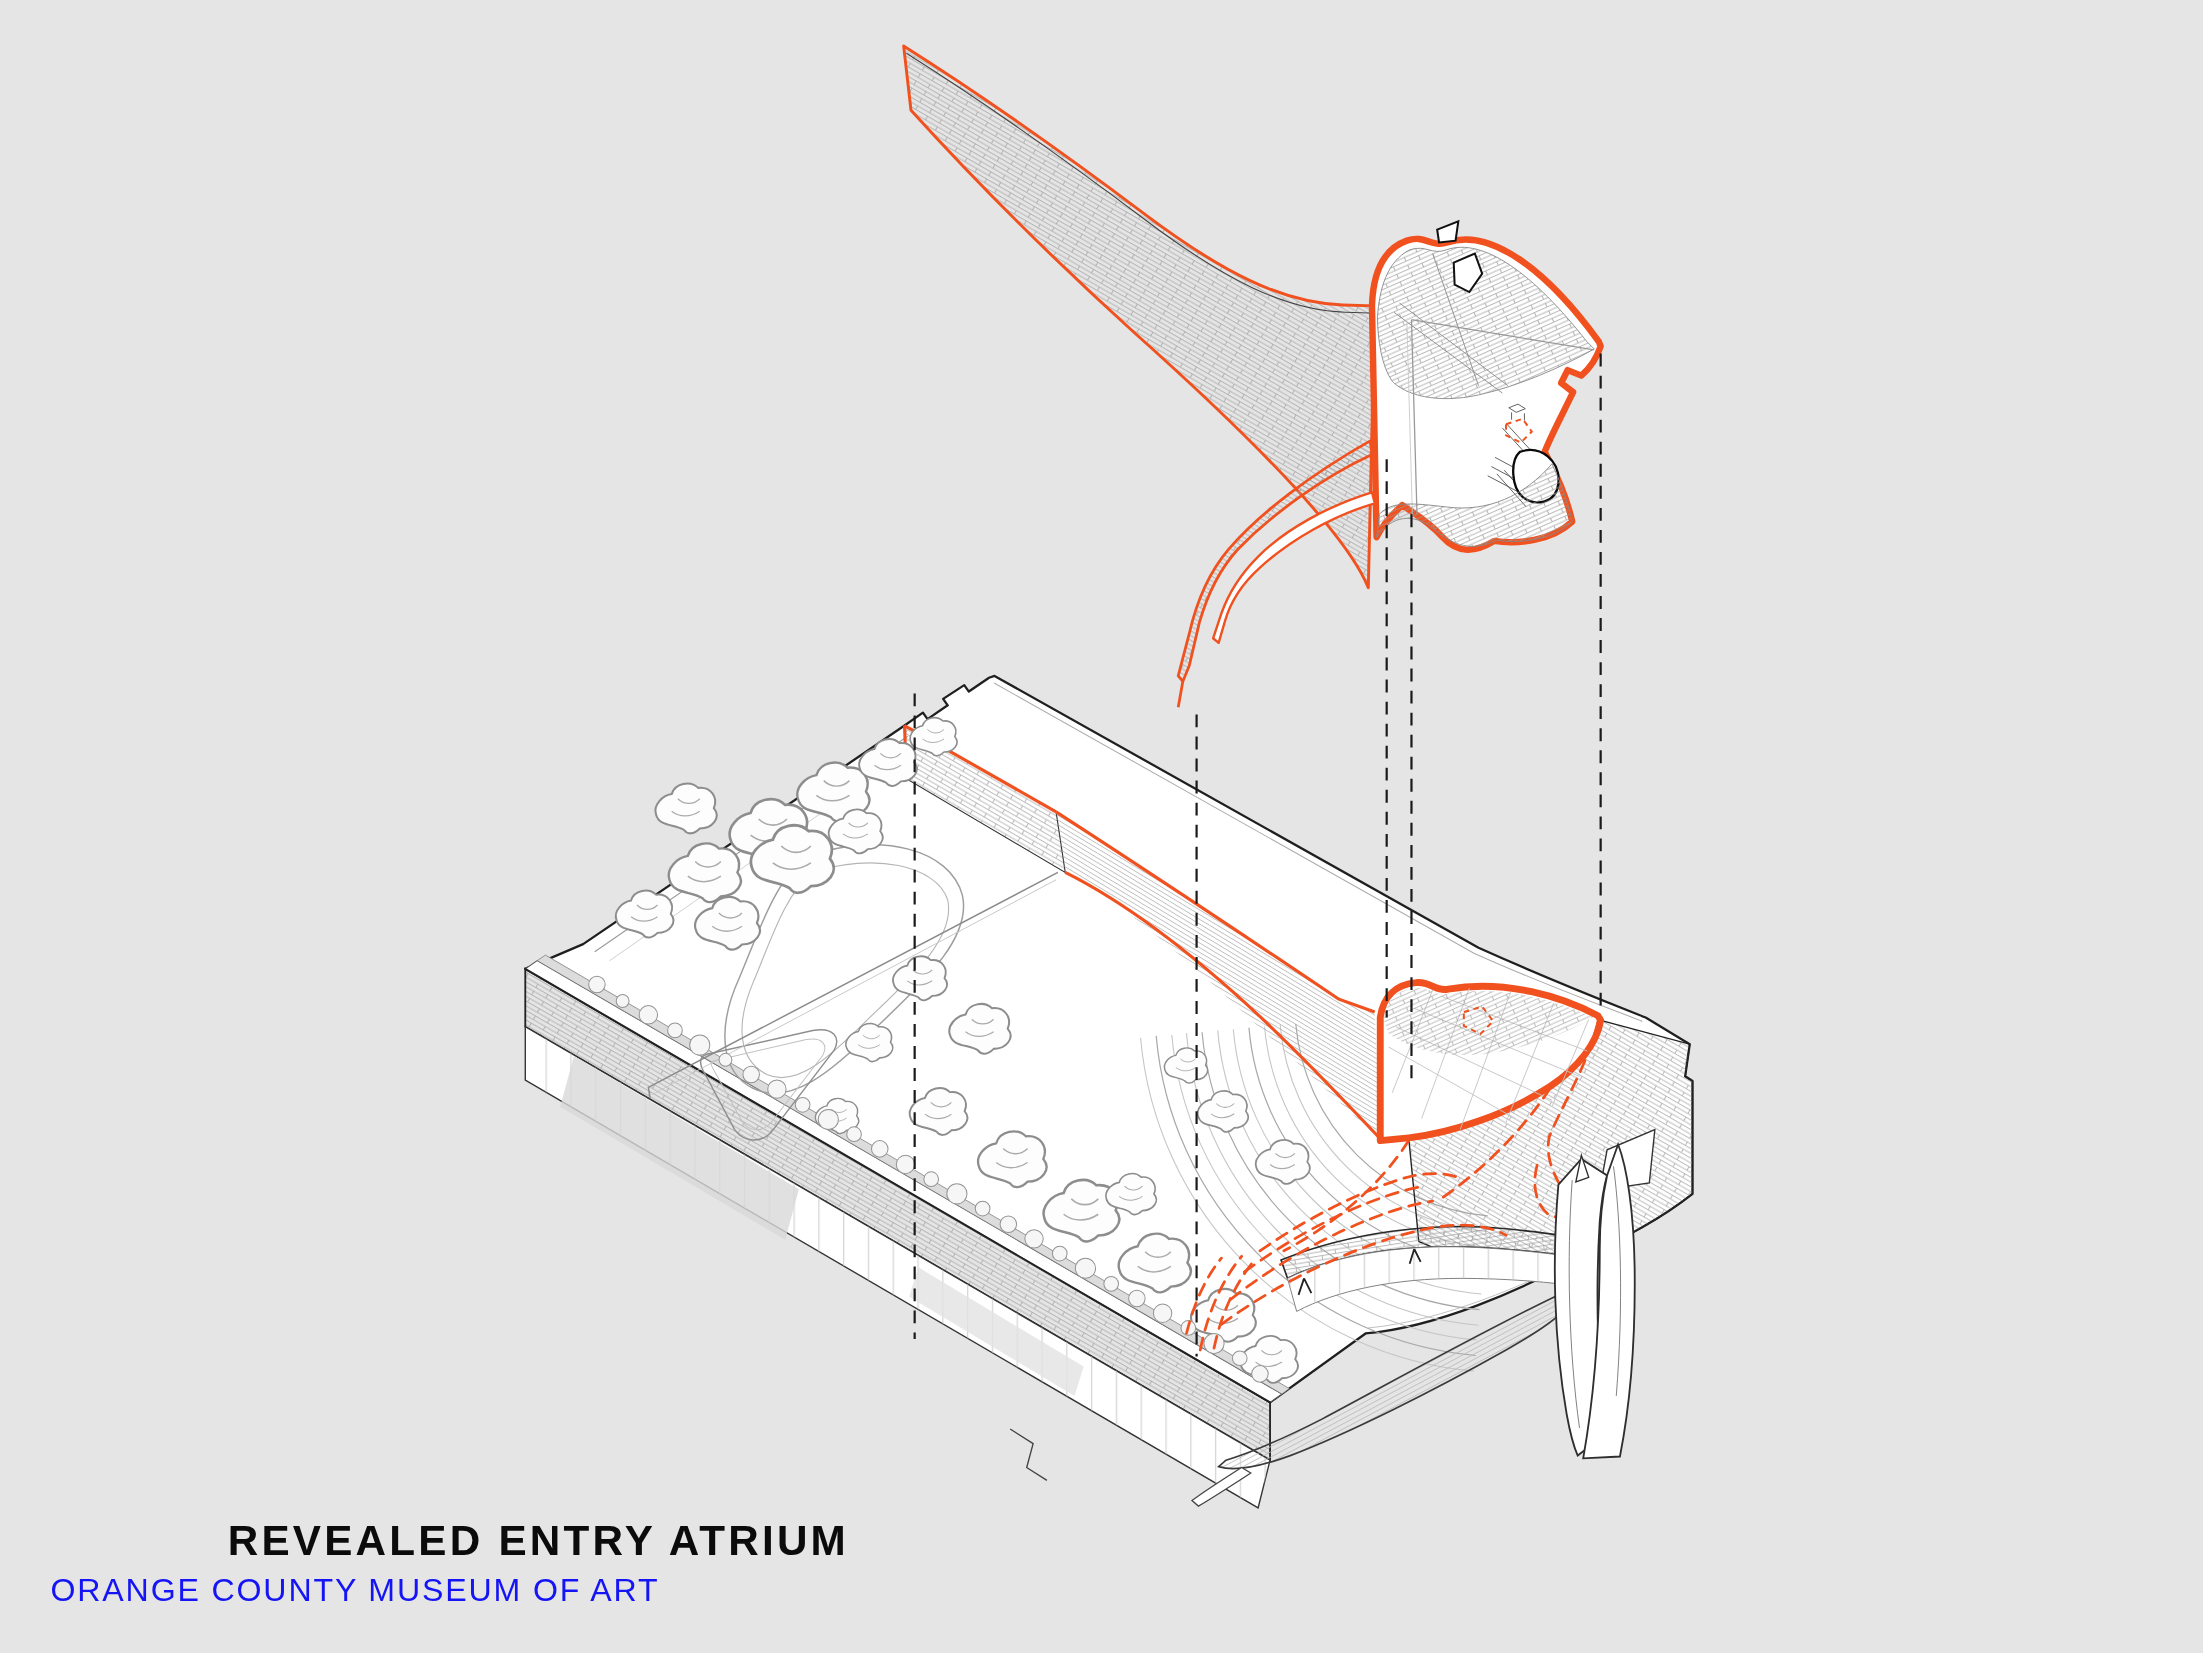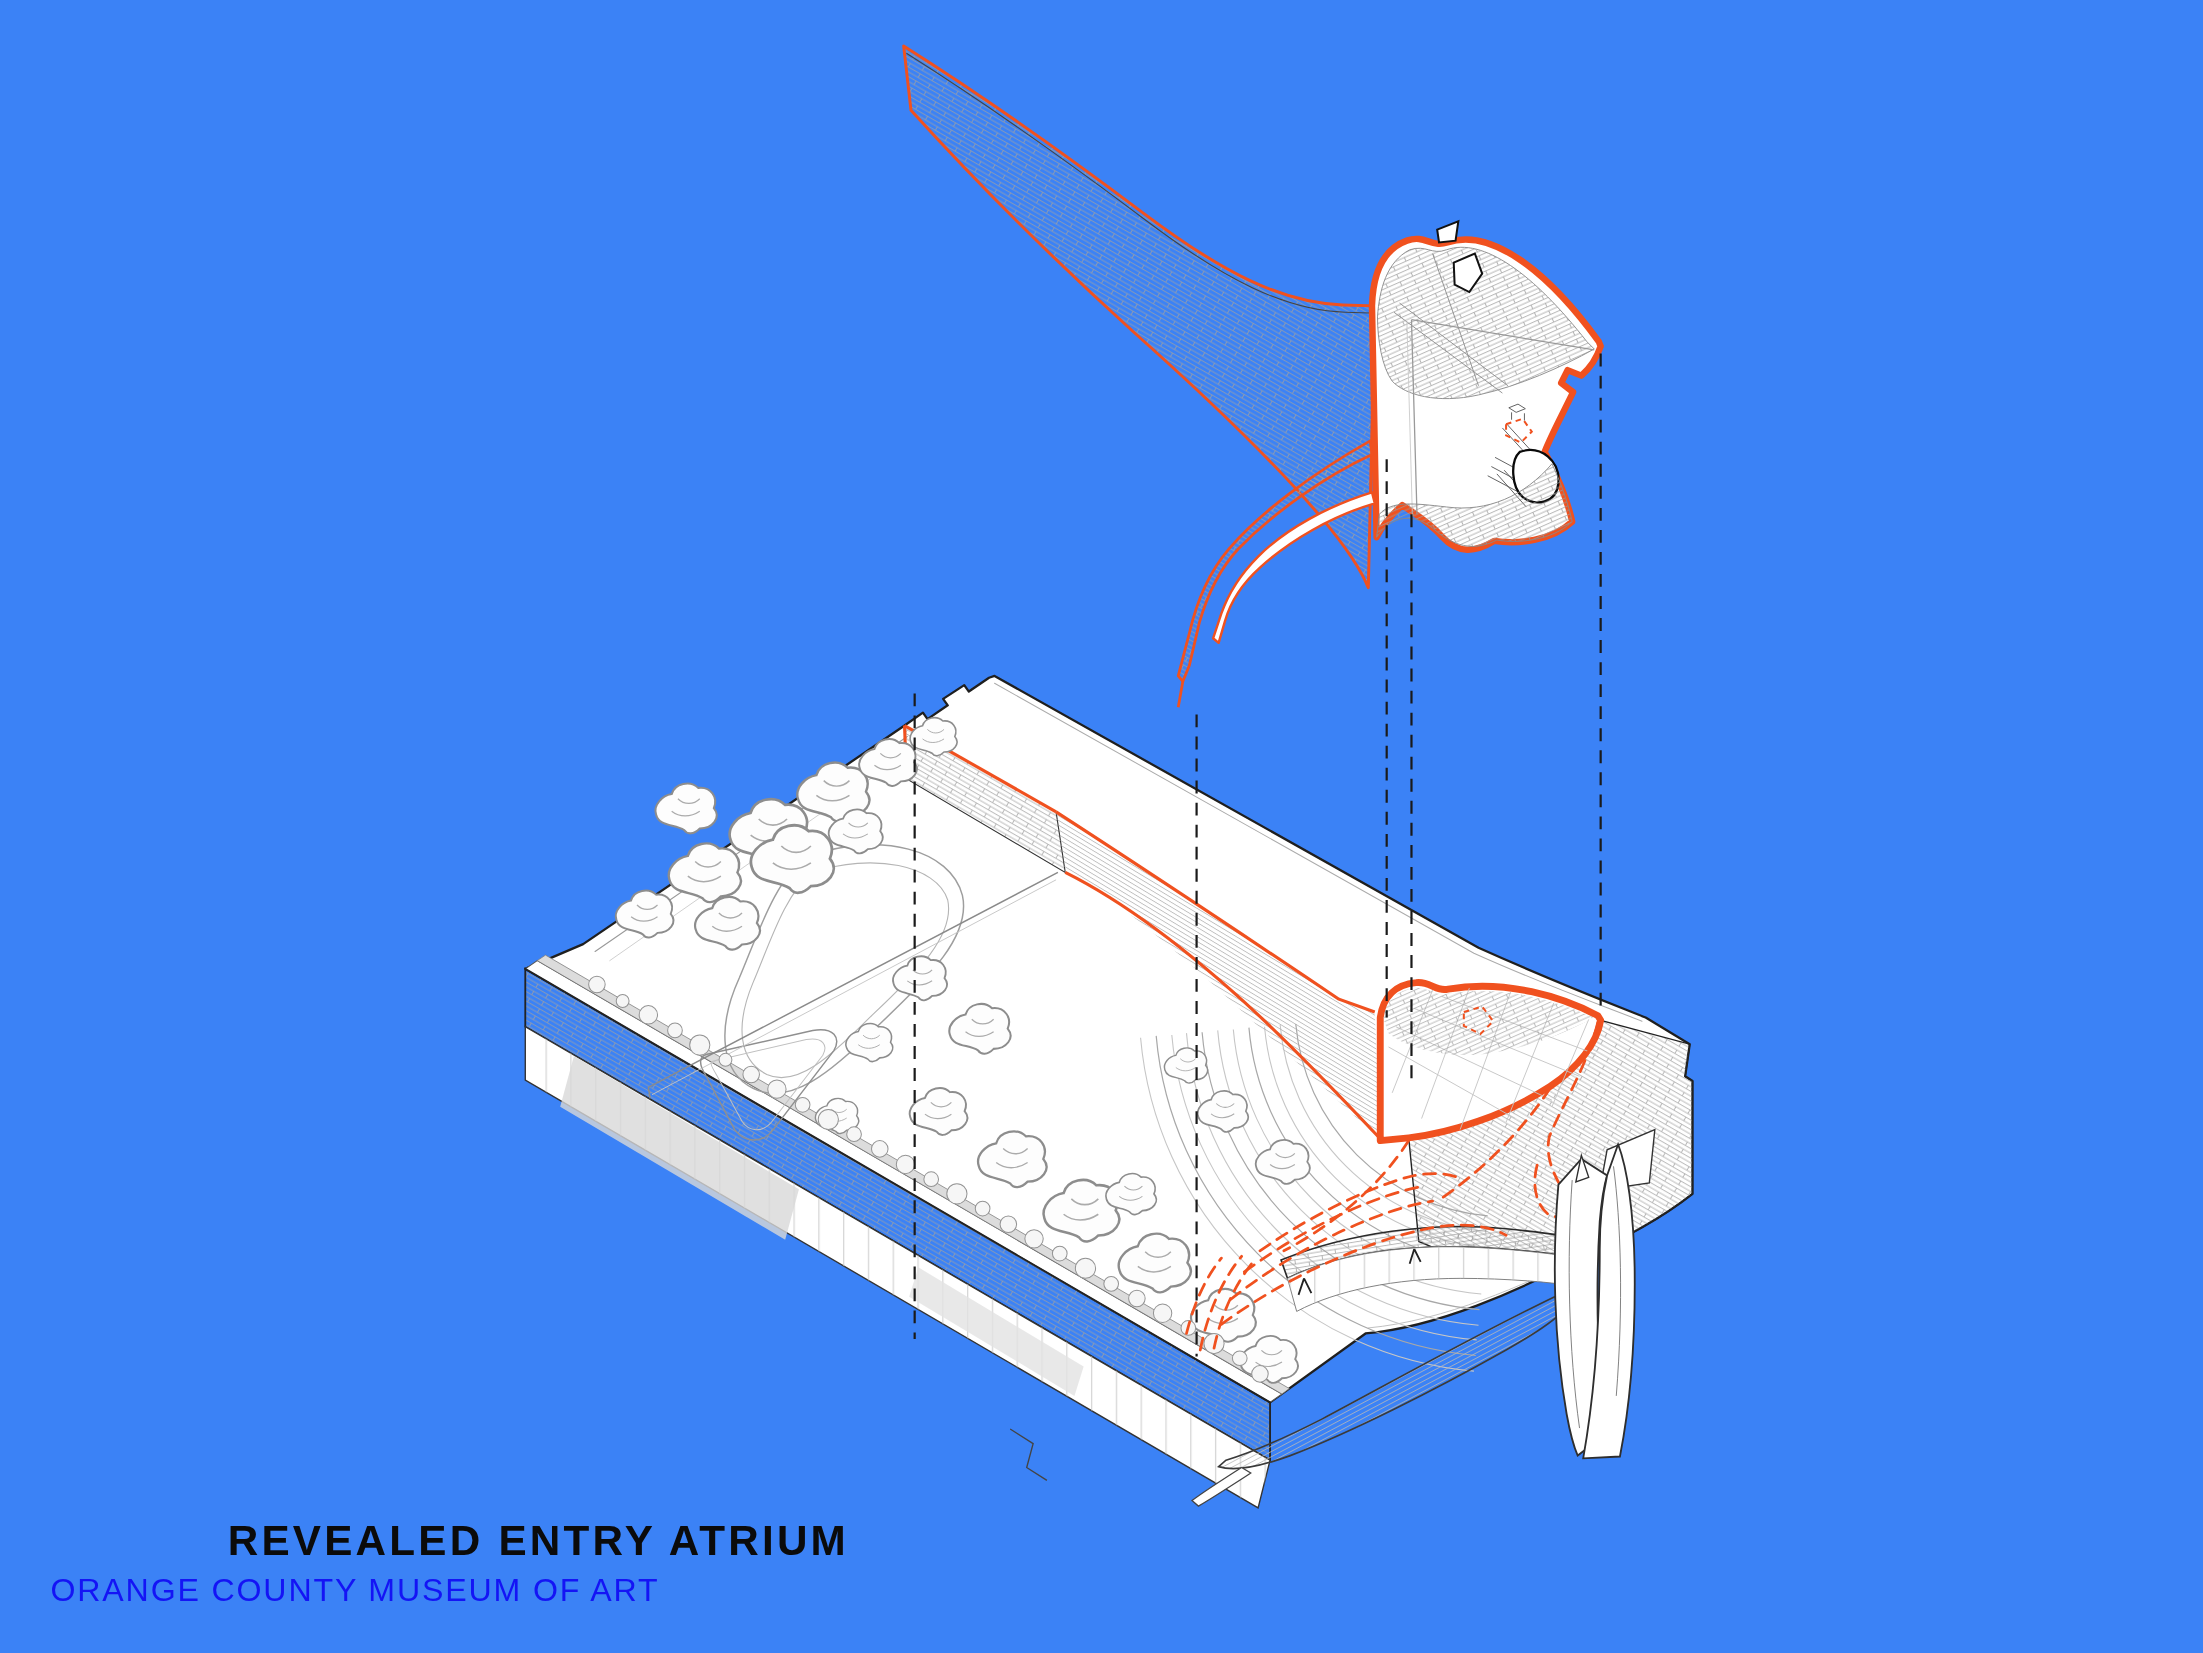--- a/index.html
+++ b/index.html
@@ -1,16 +1,16 @@
 <!DOCTYPE html>
 <html style="font-size:14.7px"><head>
 <meta charset="utf-8">
 <style>
   html,body{margin:0;padding:0;background:#ffffff;}
-  .stage{position:relative;width:2204px;height:1654px;background:#3b82f6;overflow:hidden;
+  .stage{position:relative;width:2204px;height:1654px;background:#e5e5e5;overflow:hidden;
          font-family:"Liberation Sans", sans-serif;}
   svg{position:absolute;inset:0;display:block;}
   .title-text{font-family:"Liberation Sans", sans-serif;font-weight:bold;letter-spacing:3.5px;}
   .sub-text{font-family:"Liberation Sans", sans-serif;font-weight:normal;letter-spacing:2px;}
 </style>
 </head>
 <body>
 
 <div class="stage">
 <svg viewBox="0 0 2400 1801" width="2204" height="1654">

